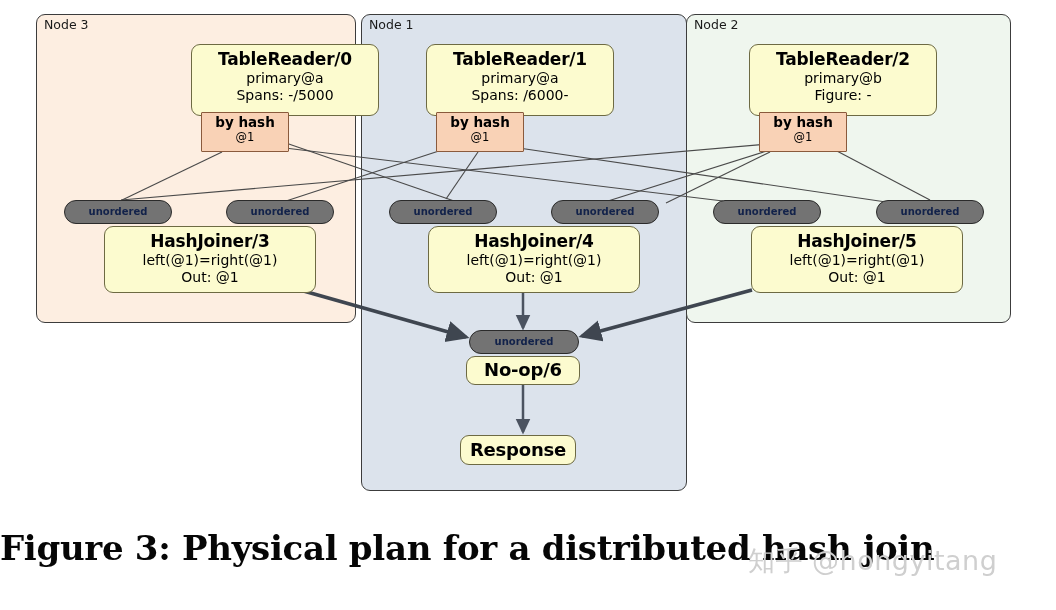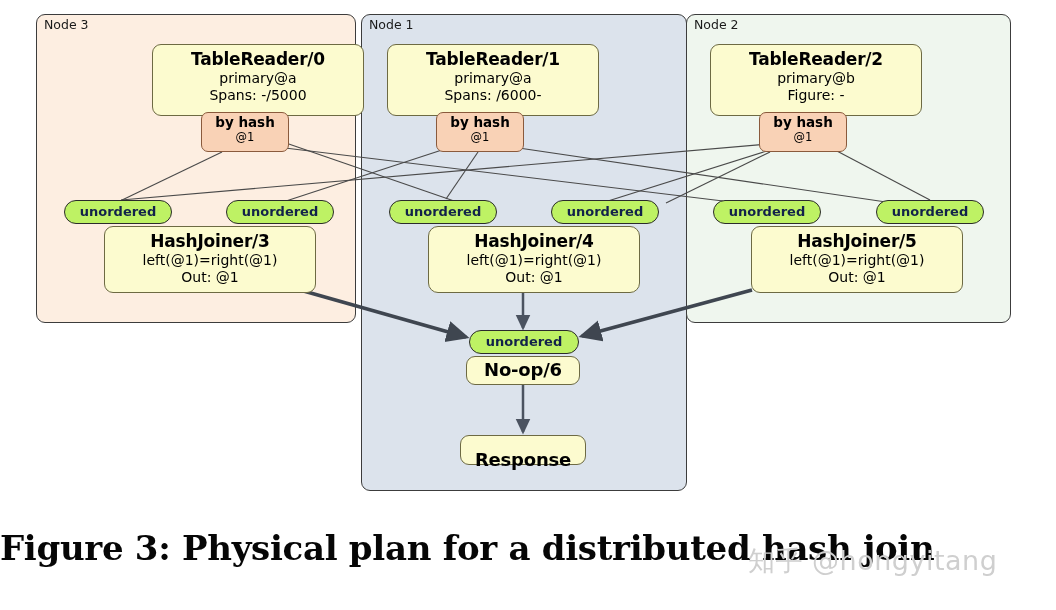--- a/index.html
+++ b/index.html
@@ -73,63 +73,63 @@
   .box .title {
     font-weight: bold;
     font-size: 17px;
     line-height: 1.22;
     letter-spacing: -0.2px;
   }
   .box .sub {
     font-size: 14px;
     line-height: 1.22;
   }
-  .reader { width: 212px; height: 72px; }
+  .reader { width: 188px; height: 72px; margin-left: 39px; }
   .joiner { width: 212px; height: 67px; }
 
   .pill {
     position: absolute;
     box-sizing: border-box;
     border: 1.3px solid #2b2b2b;
     border-radius: 16px;
-    background: #bef264;
+    background: #737373;
     color: #12224a;
     font-weight: bold;
-    font-size: 13px;
+    font-size: 10px;
     text-align: center;
     line-height: 22px;
     white-space: nowrap;
   }
   .pill-unordered { width: 108px; height: 24px; }
 
   .hashpill {
     position: absolute;
     box-sizing: border-box;
     border: 1.3px solid #8a5a3c;
-    border-radius: 7px;
+    border-radius: 1px;
     background: #f9d2b6;
     color: #000;
     text-align: center;
     padding-top: 2px;
     width: 88px;
     height: 40px;
   }
   .hashpill .title {
     font-weight: bold;
     font-size: 13.5px;
     line-height: 1.15;
   }
   .hashpill .sub {
     font-size: 11.5px;
     line-height: 1.15;
   }
 
   .noop { width: 114px; height: 29px; padding-top: 2px; }
   .noop .title { font-size: 18px; }
-  .resp { width: 126px; height: 30px; padding-top: 13px; }
+  .resp { width: 116px; height: 30px; padding-top: 3px; }
   .resp .title { font-size: 18px; }
 
   
   #caption {
     position: absolute;
     left: 0;
     top: 528px;
     width: 876px;
     text-align: center;
     font-family: "DejaVu Serif", "Liberation Serif", serif;

